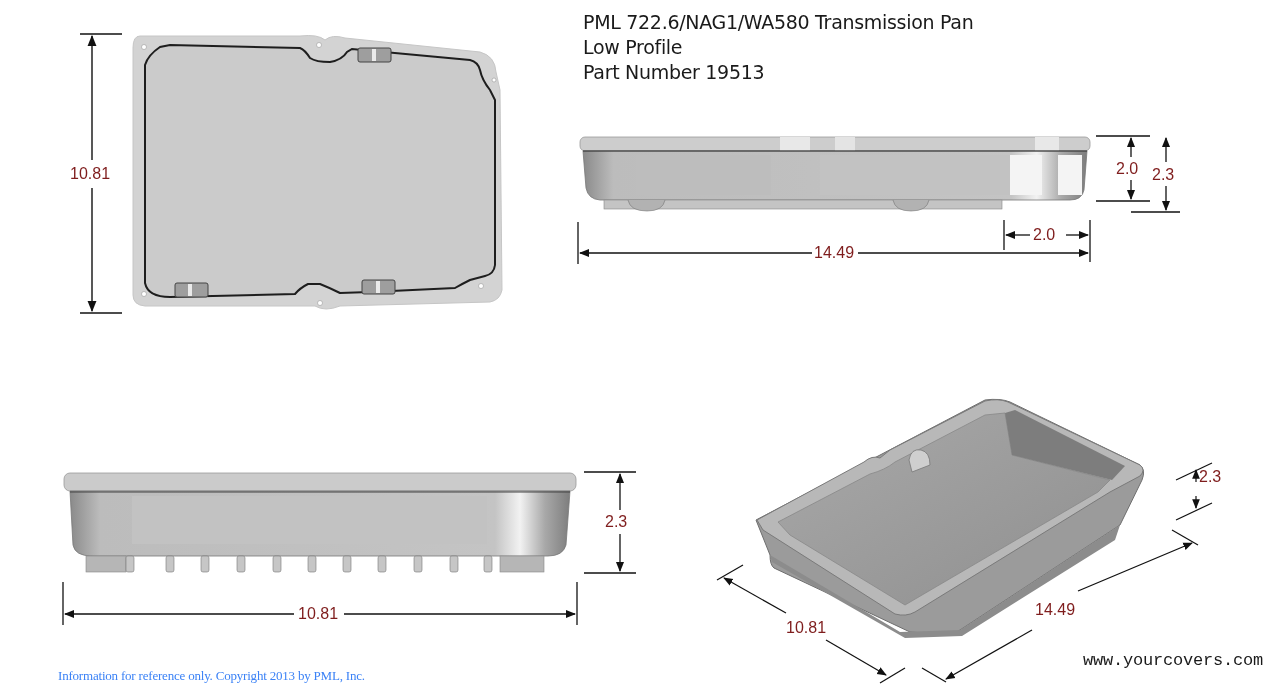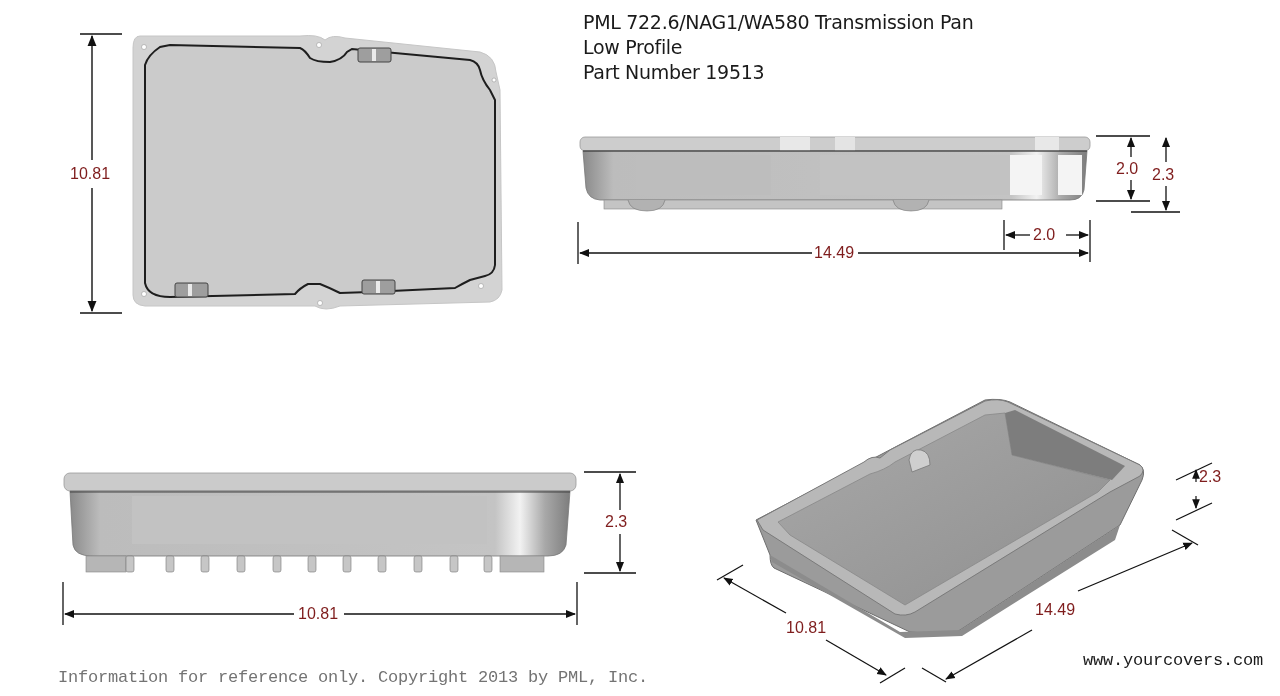--- a/index.html
+++ b/index.html
@@ -1,21 +1,21 @@
 <!DOCTYPE html>
 <html><head>
   <meta charset="utf-8">
   <style>
     html, body { margin: 0; padding: 0; background: #ffffff; }
     body { width: 1280px; height: 696px; position: relative; overflow: hidden; font-family: "DejaVu Sans", sans-serif; }
     .abs { position: absolute; }
     .title-block { left: 583px; top: 10px; font-family: "DejaVu Sans", sans-serif; font-size: 19px; line-height: 25px; color: #1a1a1a; letter-spacing: -0.3px; }
     .title-block div { white-space: nowrap; }
     .dim { font-family: "Liberation Sans", sans-serif; font-size: 16px; color: #7f1d1d; background: #fff; padding: 0 2px; line-height: 18px; white-space: nowrap; }
-    .footer { left: 58px; top: 668px; font-family: Liberation Mono, monospace; font-size: 17px; color: #737373; white-space: nowrap; letter-spacing: -0.2px; }
+    .footer { left: 58px; top: 668px; font-family: Liberation Serif, serif; font-size: 13px; color: #3b82f6; white-space: nowrap; letter-spacing: -0.2px; }
     .contact { left: 1083px; top: 650px; font-family: Liberation Mono, monospace; font-size: 17px; line-height: 21px; color: #1a1a1a; white-space: nowrap; letter-spacing: -0.2px; }
     svg { position: absolute; left: 0; top: 0; }
   </style>
 </head>
 <body>
 
 <svg width="1280" height="696" viewBox="0 0 1280 696">
   <defs>
     <marker id="arr" viewBox="0 0 10 10" refX="9" refY="5" markerWidth="8" markerHeight="8" orient="auto-start-reverse">
       <path d="M0,1 L10,5 L0,9 z" fill="#111"></path>

